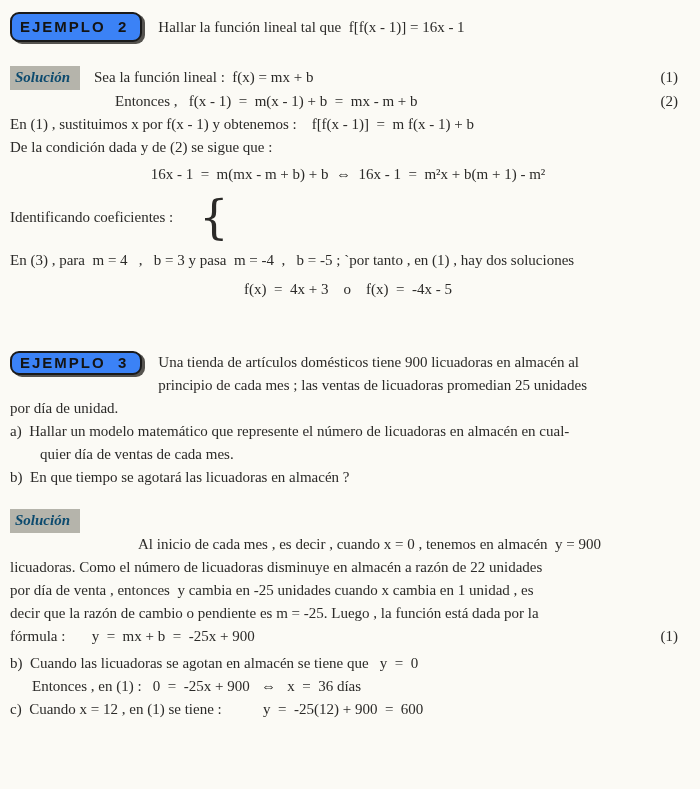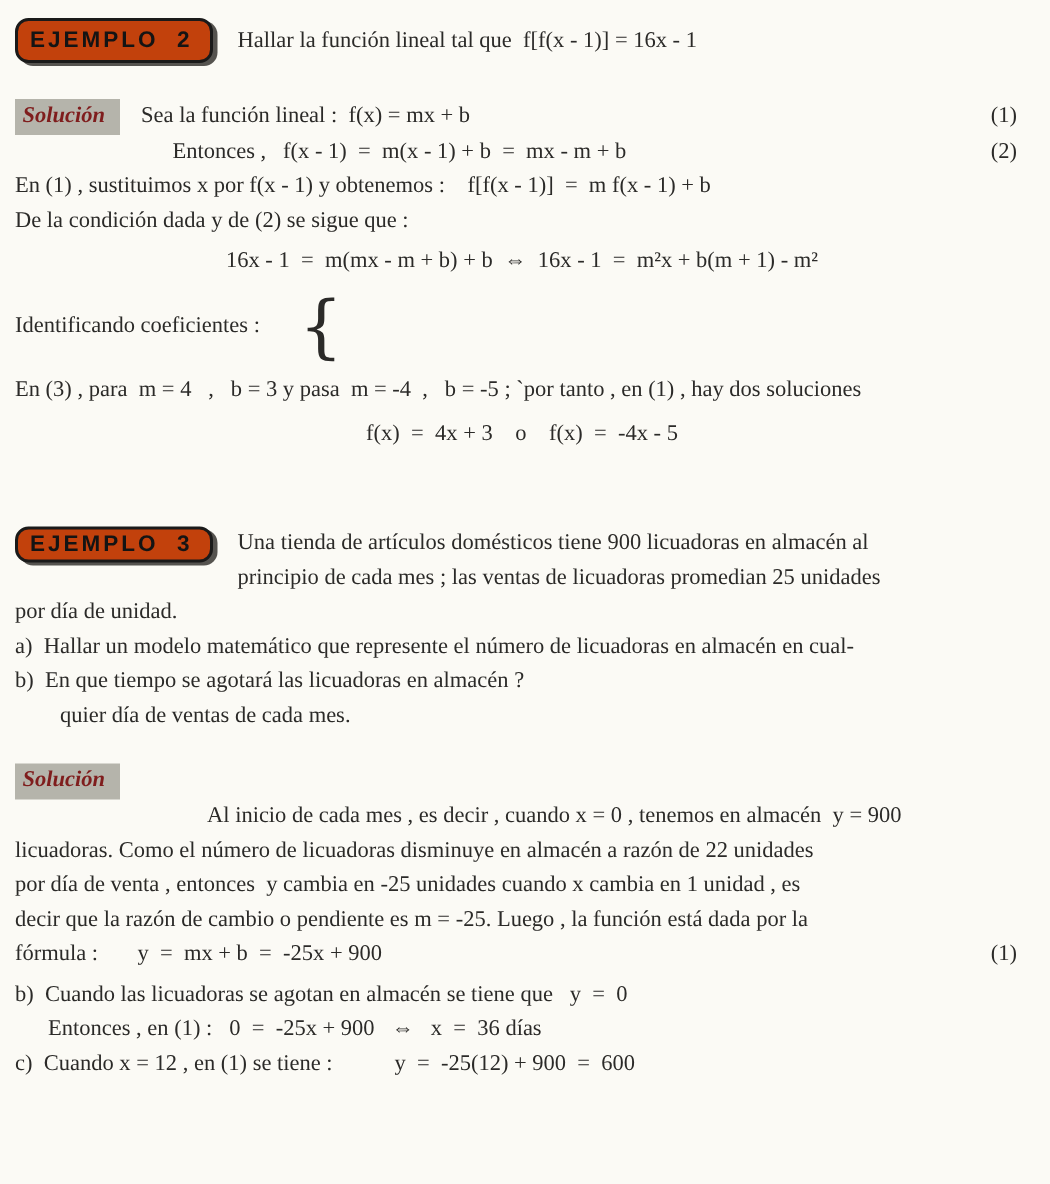--- a/index.html
+++ b/index.html
@@ -19,35 +19,35 @@
   .centered { text-align: center; }
 
   
   .ex-badge {
     display: inline-block;
     font-family: "Liberation Sans", "DejaVu Sans", sans-serif;
     font-weight: bold;
     font-size: 15px;
     letter-spacing: 2px;
     color: #141414;
-    background: #c2410c;
+    background: #3b82f6;
     border: 2.5px solid #1a1a1a;
     border-radius: 9px;
     padding: 1px 12px 2px 8px;
     box-shadow: 3px 2px 0 #55534f;
     white-space: pre;
   }
 
   
   .sol-badge {
     display: inline-block;
     font-style: italic;
     font-weight: bold;
     font-size: 15px;
-    color: #7f1d1d;
+    color: #0c4a6e;
     background: #b5b4ab;
     padding: 0 10px 1px 5px;
     white-space: pre;
   }
 
   .after-badge { margin-left: 14px; }
 
   .indent-105 { padding-left: 105px; }
   .indent-128 { padding-left: 128px; }
   .indent-30  { padding-left: 30px; }
@@ -128,22 +128,22 @@
       <span class="ex-badge">EJEMPLO  3</span>
       <span class="stmt-block">
         <span class="row" style="display:block">Una tienda de artículos domésticos tiene 900 licuadoras en almacén al</span>
         <span class="row" style="display:block">principio de cada mes ; las ventas de licuadoras promedian 25 unidades</span>
       </span>
     </div>
 
     <div class="row">por día de unidad.</div>
 
     <div class="row">a)  Hallar un modelo matemático que represente el número de licuadoras en almacén en cual-</div>
+    <div class="row indent-30">quier día de ventas de cada mes.</div>
     <div class="row">b)  En que tiempo se agotará las licuadoras en almacén ?</div>
-    <div class="row indent-30">quier día de ventas de cada mes.</div>
 
     <div class="sol3">
       <div class="row flexline">
         <span class="sol-badge">Solución</span>
       </div>
 
       <div class="row indent-128">Al inicio de cada mes , es decir , cuando x = 0 , tenemos en almacén  y = 900</div>
       <div class="row">licuadoras. Como el número de licuadoras disminuye en almacén a razón de 22 unidades</div>
       <div class="row">por día de venta , entonces  y cambia en -25 unidades cuando x cambia en 1 unidad , es</div>
       <div class="row">decir que la razón de cambio o pendiente es m = -25. Luego , la función está dada por la</div>

